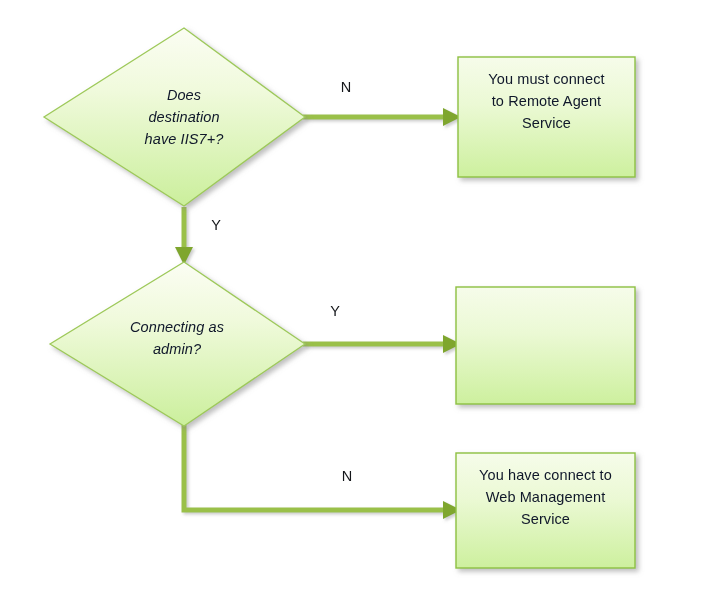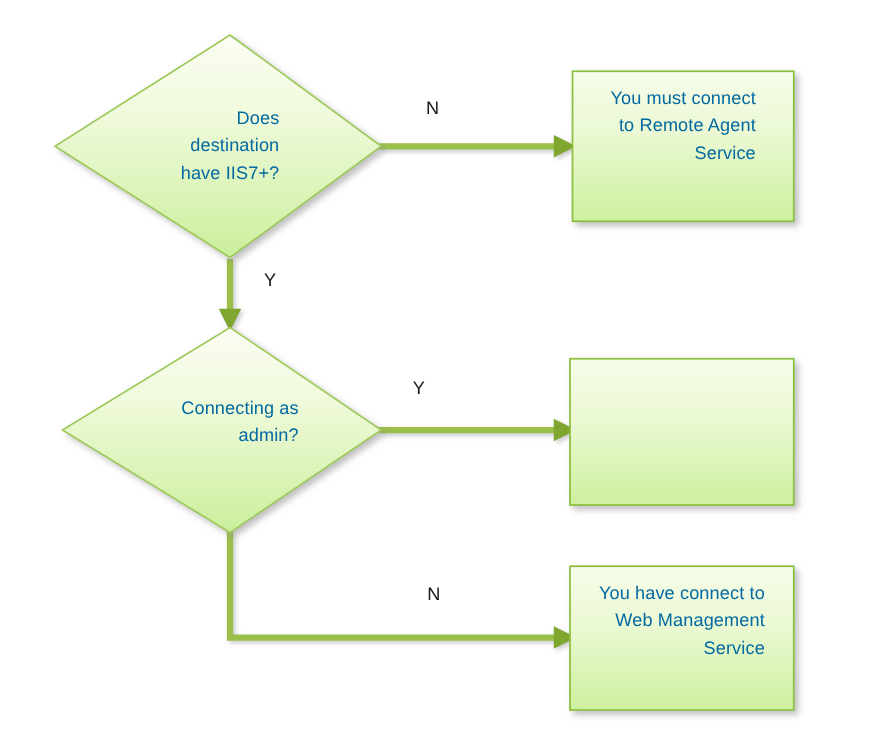--- a/index.html
+++ b/index.html
@@ -22,30 +22,31 @@
     left: 0;
     top: 0;
     width: 701px;
     height: 589px;
   }
   .node-text {
     position: absolute;
     display: flex;
     align-items: center;
     justify-content: center;
-    text-align: right;
-    color: #0369a1;
+    text-align: center;
+    color: #0f172a;
     font-size: 14.5px;
     line-height: 22px;
     letter-spacing: 0.1px;
     pointer-events: none;
     white-space: pre-line;
   }
   .diamond-text {
     font-size: 14.5px;
+    font-style: italic;
   }
   .edge-label {
     position: absolute;
     color: #14161a;
     font-size: 14.5px;
     line-height: 16px;
     text-align: center;
     width: 22px;
   }
 </style>
@@ -109,21 +110,21 @@
   </svg>
 
   <div class="node-text diamond-text" style="left:104px; top:78px; width:160px; height:78px;">Does
 destination
 have IIS7+?</div>
 
   <div class="node-text" style="left:462px; top:62px; width:169px; height:78px;">You must connect
 to Remote Agent
 Service</div>
 
-  <div class="node-text diamond-text" style="left:111px; top:310px; width:162px; height:56px;">Connecting as
+  <div class="node-text diamond-text" style="left:96px; top:310px; width:162px; height:56px;">Connecting as
 admin?</div>
 
 
   <div class="node-text" style="left:459px; top:458px; width:173px; height:78px;">You have connect to
 Web Management
 Service</div>
 
   <div class="edge-label" style="left:335px; top:79px;">N</div>
 
   <div class="edge-label" style="left:205px; top:217px;">Y</div>

